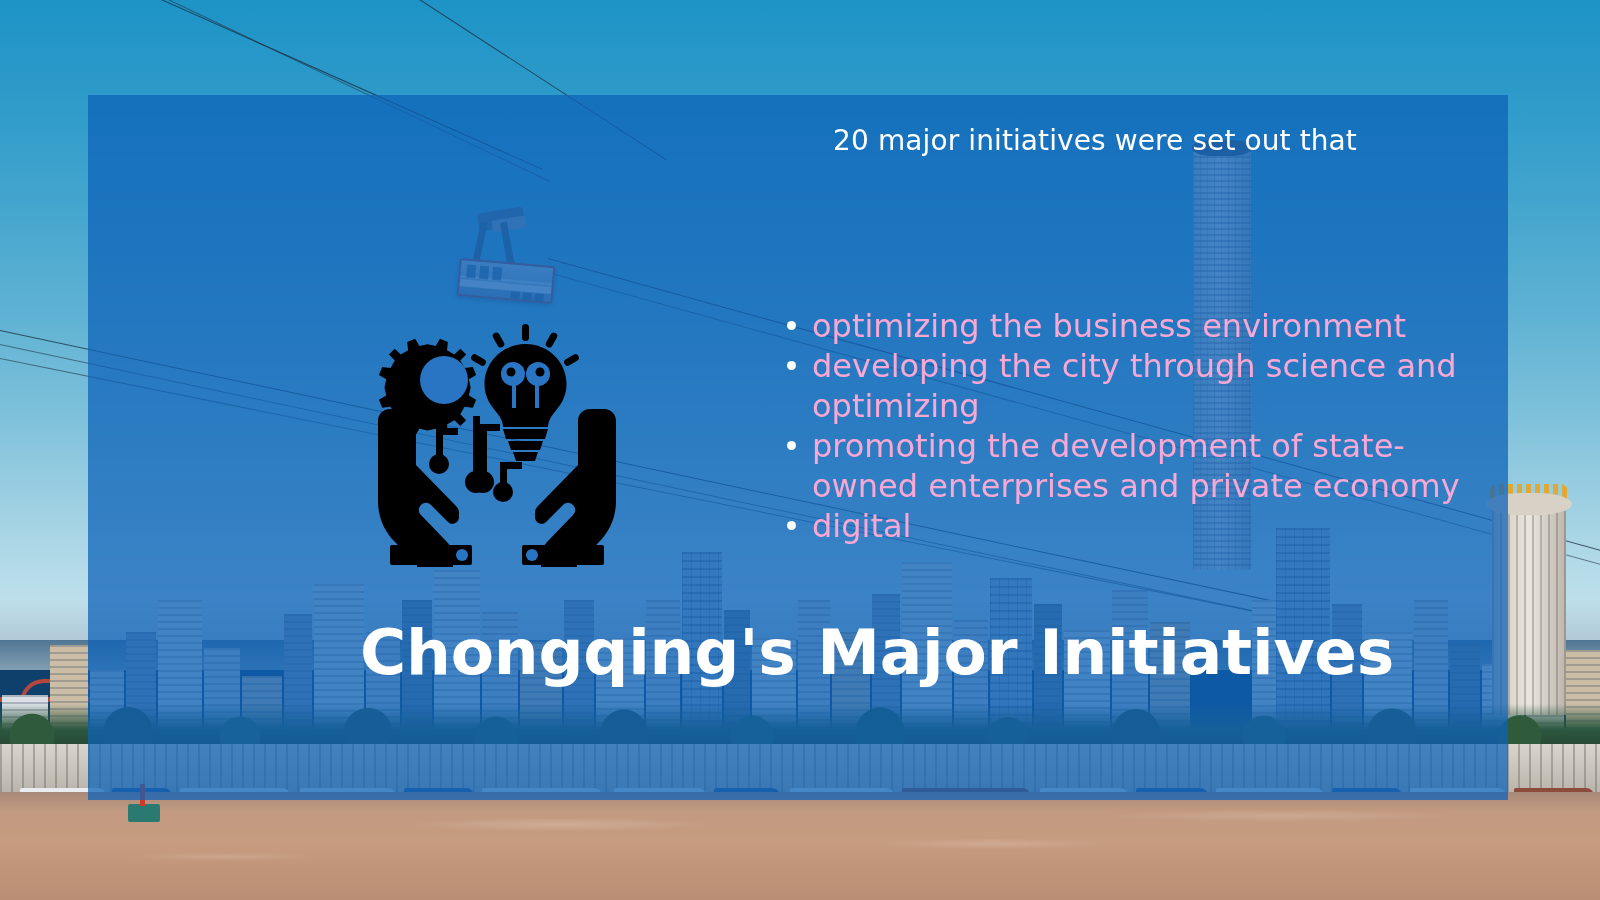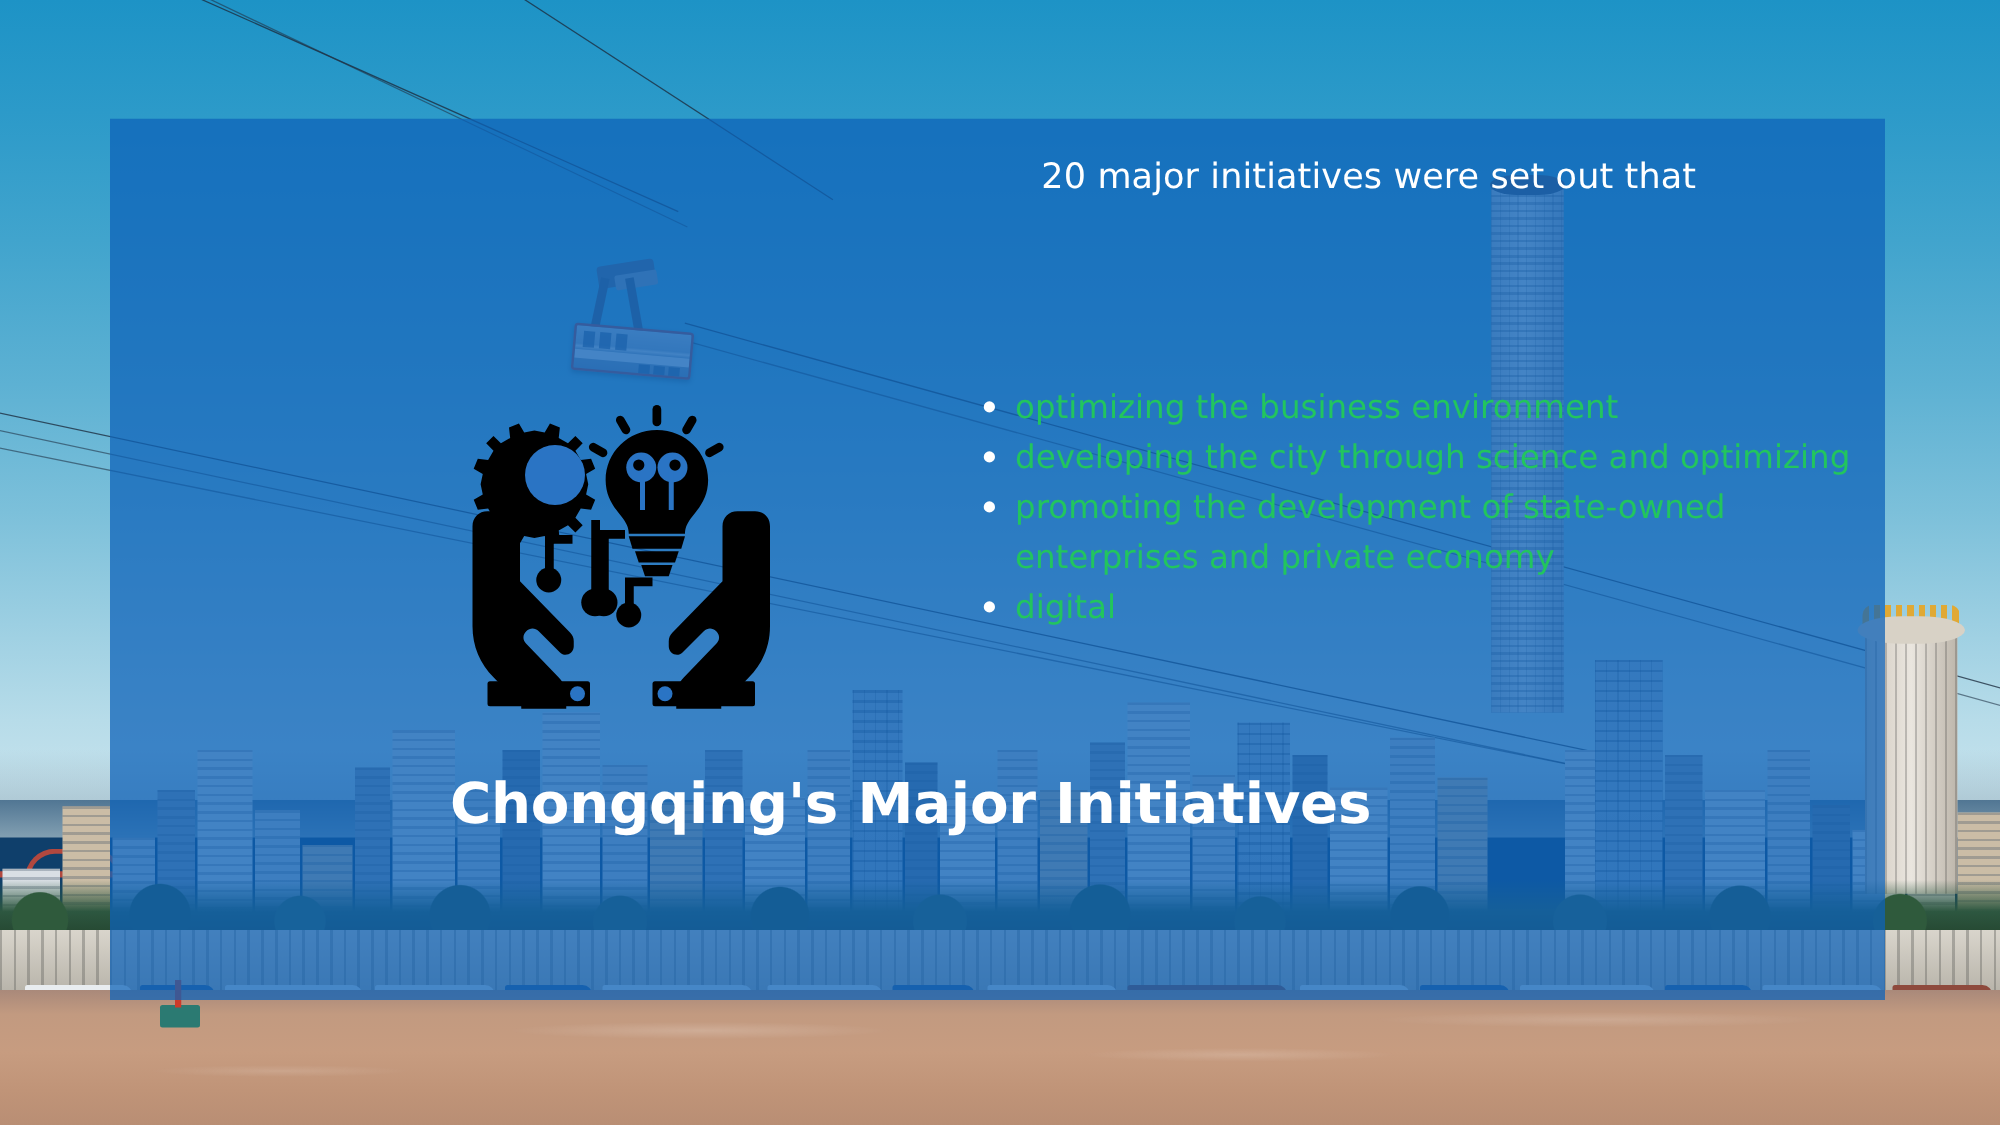--- a/index.html
+++ b/index.html
@@ -151,32 +151,32 @@
   
   #heading {
     position:absolute; left:700px; top:120px; width:790px;
     text-align:center; color:#ffffff;
     font-size:28px; line-height:41px; font-weight:400;
     letter-spacing:.1px;
   }
 
   #bullets {
     position:absolute; left:782px; top:306px; width:700px;
-    color:#22c55e; font-size:26px; line-height:40px;
+    color:#f9a8d4; font-size:32px; line-height:40px;
     list-style:none;
   }
   #bullets li { position:relative; padding-left:30px; }
   #bullets li .dot {
     position:absolute; left:5px; top:15px; width:9px; height:9px;
     background:#fff; border-radius:50%;
   }
 
   #title {
     position:absolute; left:360px; top:616px; width:900px;
-    color:#ffffff; font-size:45px; font-weight:bold;
+    color:#ffffff; font-size:63px; font-weight:bold;
     letter-spacing:-.2px; white-space:nowrap;
   }
 
   
   #icon { position:absolute; left:372px; top:312px; width:250px; height:255px; }
 </style>
 </head>
 <body>
 
 <div id="photo">

